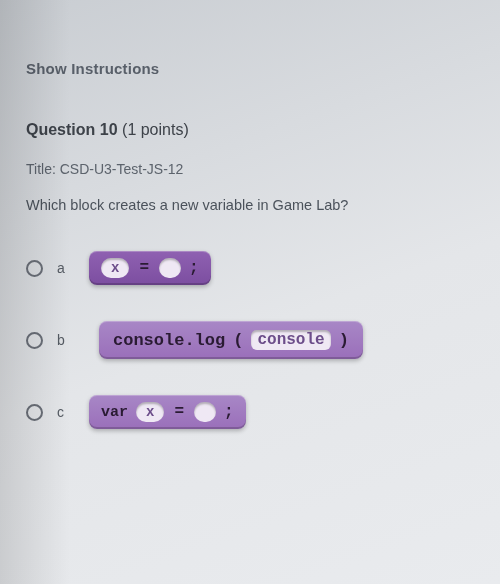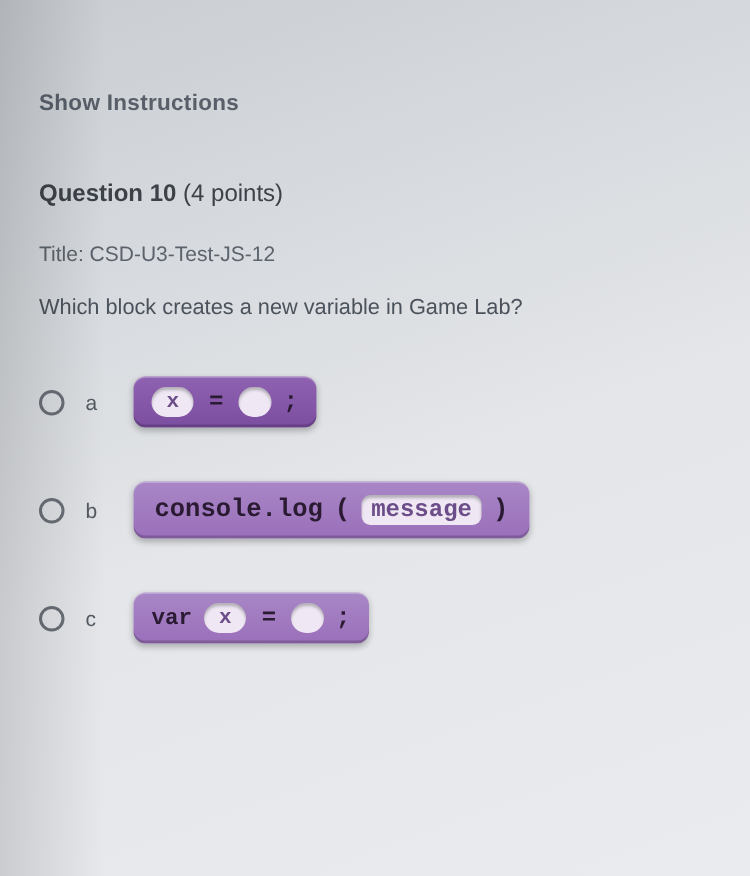--- a/index.html
+++ b/index.html
@@ -47,21 +47,21 @@
     border-radius: 50%;
     background: transparent;
     flex: 0 0 auto;
   }
   .opt-letter {
     width: 18px;
     font-size: 14px;
     color: #555b63;
   }
   .block-holder { flex: 1; display: flex; }
-  .block-b-holder { }
+  .block-b-holder { margin-left: 10px; }
 
   
   .code-block {
     position: relative;
     background: linear-gradient(#a887c6, #9a6fba);
     border-radius: 8px;
     padding: 9px 14px 9px 14px;
     font-family: "Courier New", monospace;
     font-weight: 700;
     color: #2a1b33;
@@ -109,21 +109,21 @@
   }
 </style>
 </head>
 <body>
 
 <div class="show-instructions">Show Instructions</div>
 
 <div class="question-line">
   <span class="q-strong">Question</span>
   <span class="q-strong">10</span>
-  <span>(4 points)</span>
+  <span>(1 points)</span>
 </div>
 
 <div class="title-line">
   <span>Title:</span>
   <span>CSD-U3-Test-JS-12</span>
 </div>
 
 <div class="prompt-line">Which block creates a new variable in Game Lab?</div>
 
 <div class="options">
@@ -141,21 +141,21 @@
     </div>
   </div>
 
   <div class="option-row">
     <span class="radio"></span>
     <span class="opt-letter">b</span>
     <div class="block-holder block-b-holder">
       <div class="code-block block-b">
         <span>console.log</span>
         <span>(</span>
-        <span class="slot msg">message</span>
+        <span class="slot msg">console</span>
         <span>)</span>
       </div>
     </div>
   </div>
 
   <div class="option-row">
     <span class="radio"></span>
     <span class="opt-letter">c</span>
     <div class="block-holder">
       <div class="code-block small">

